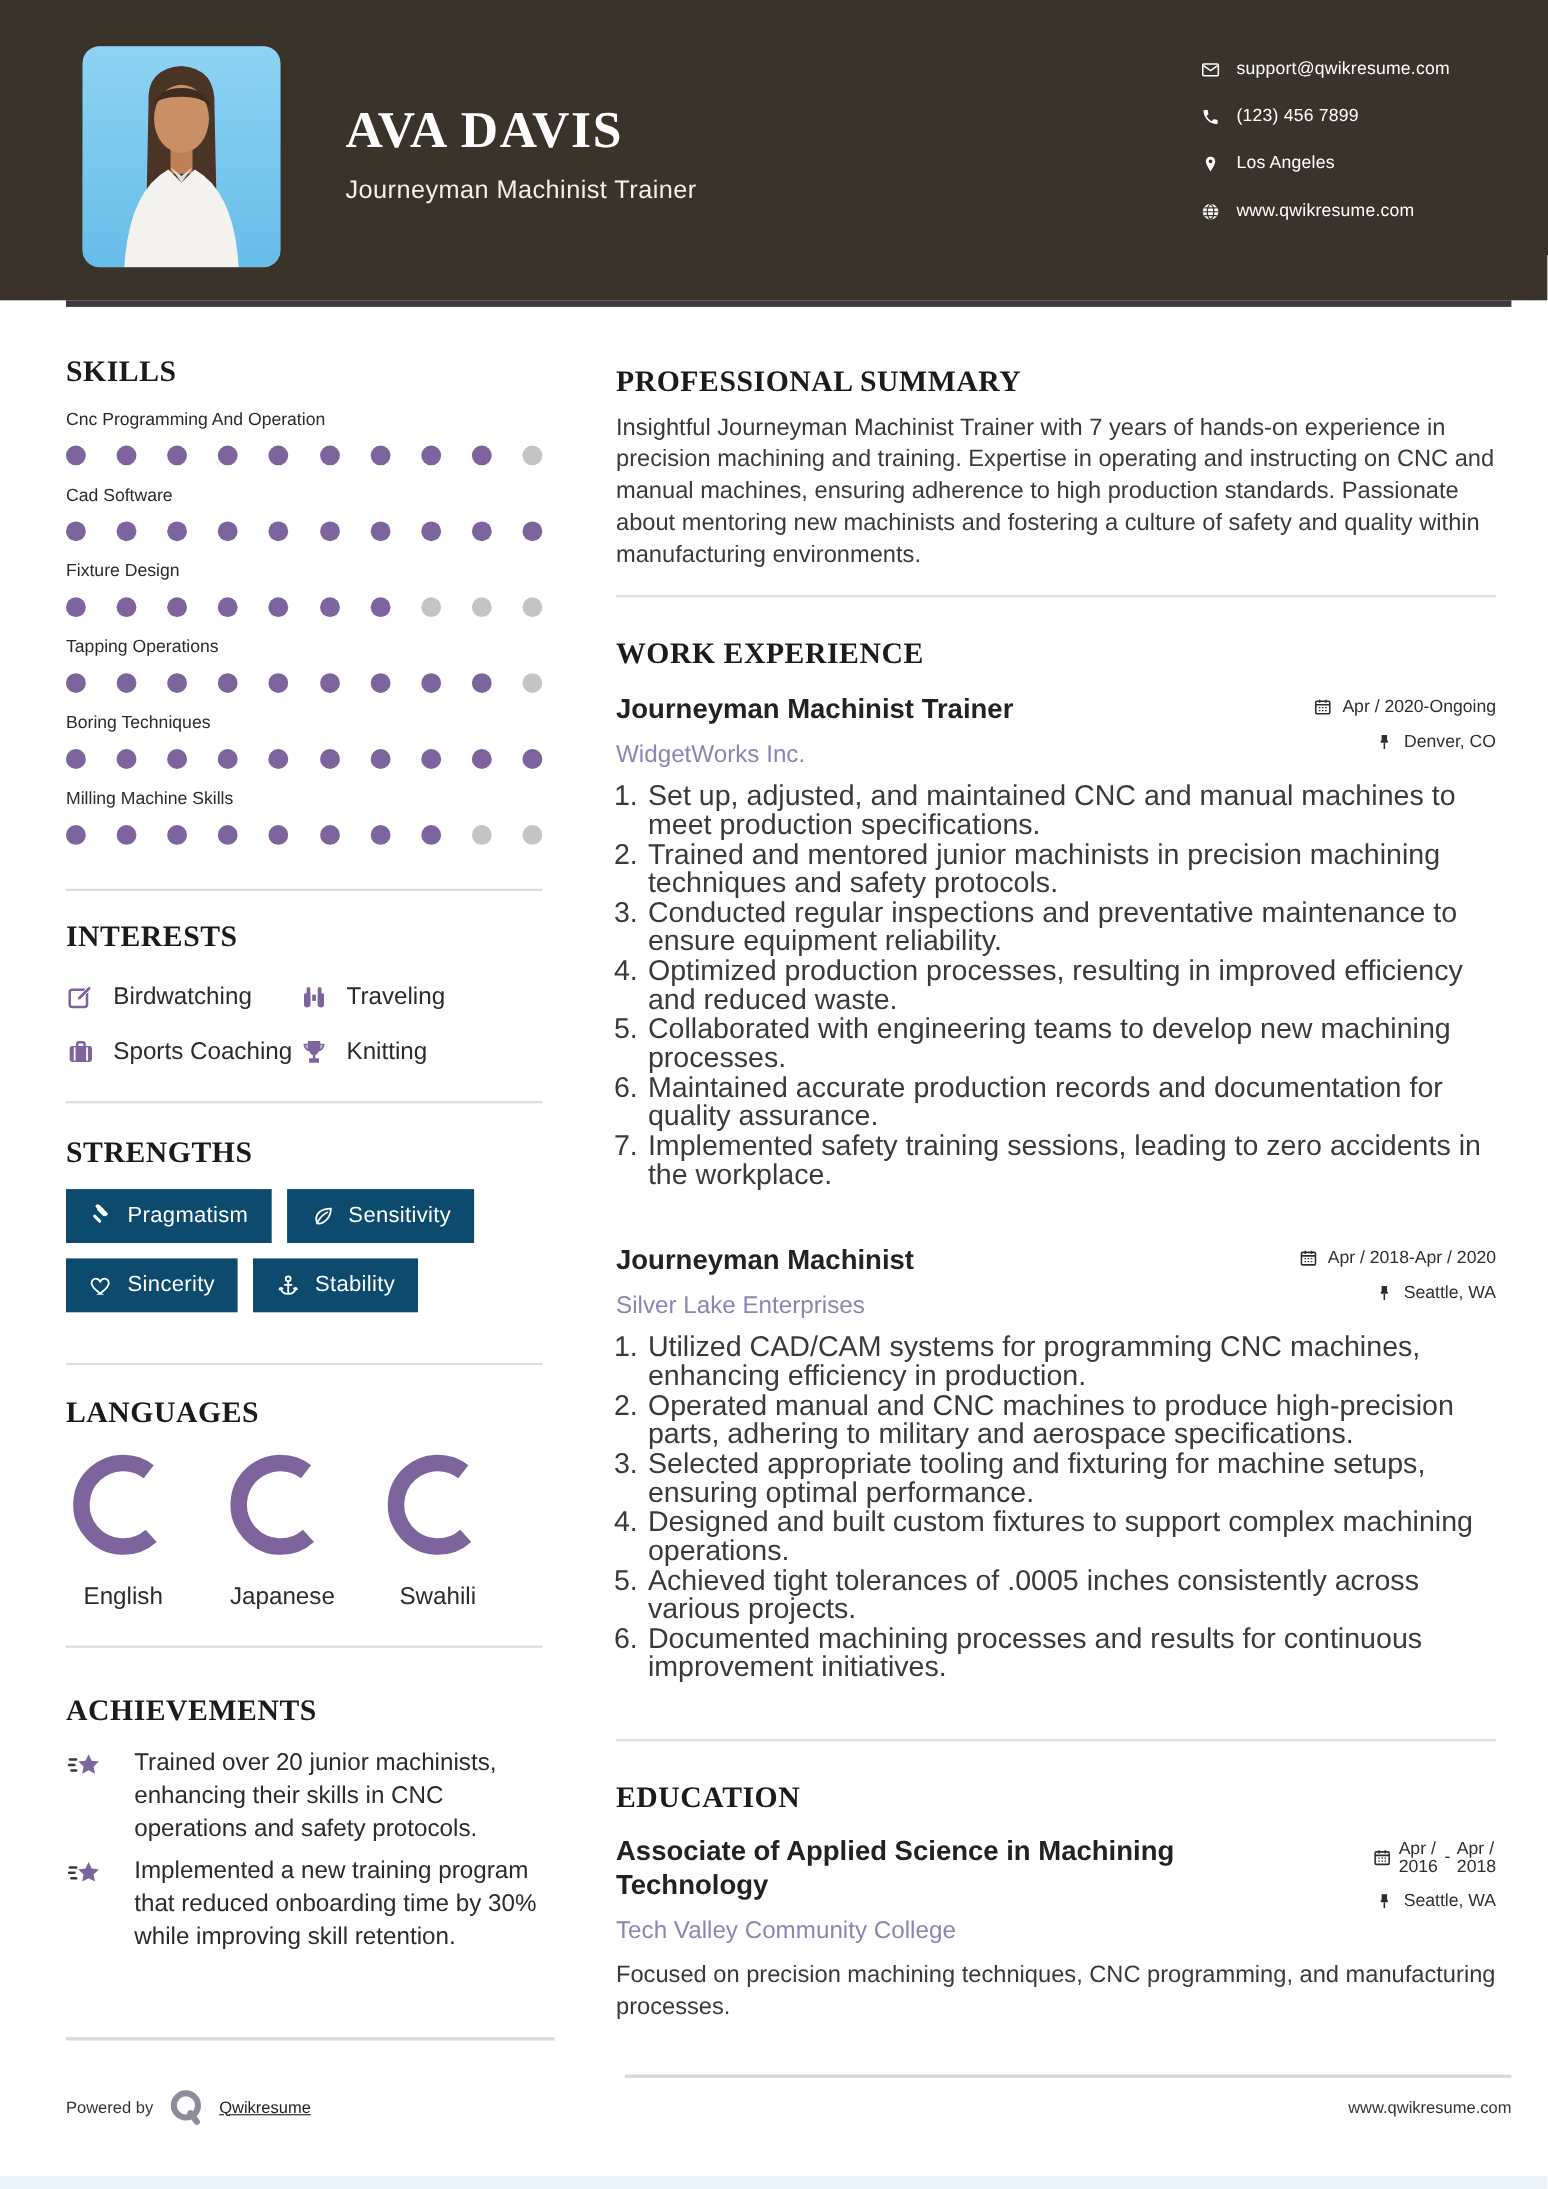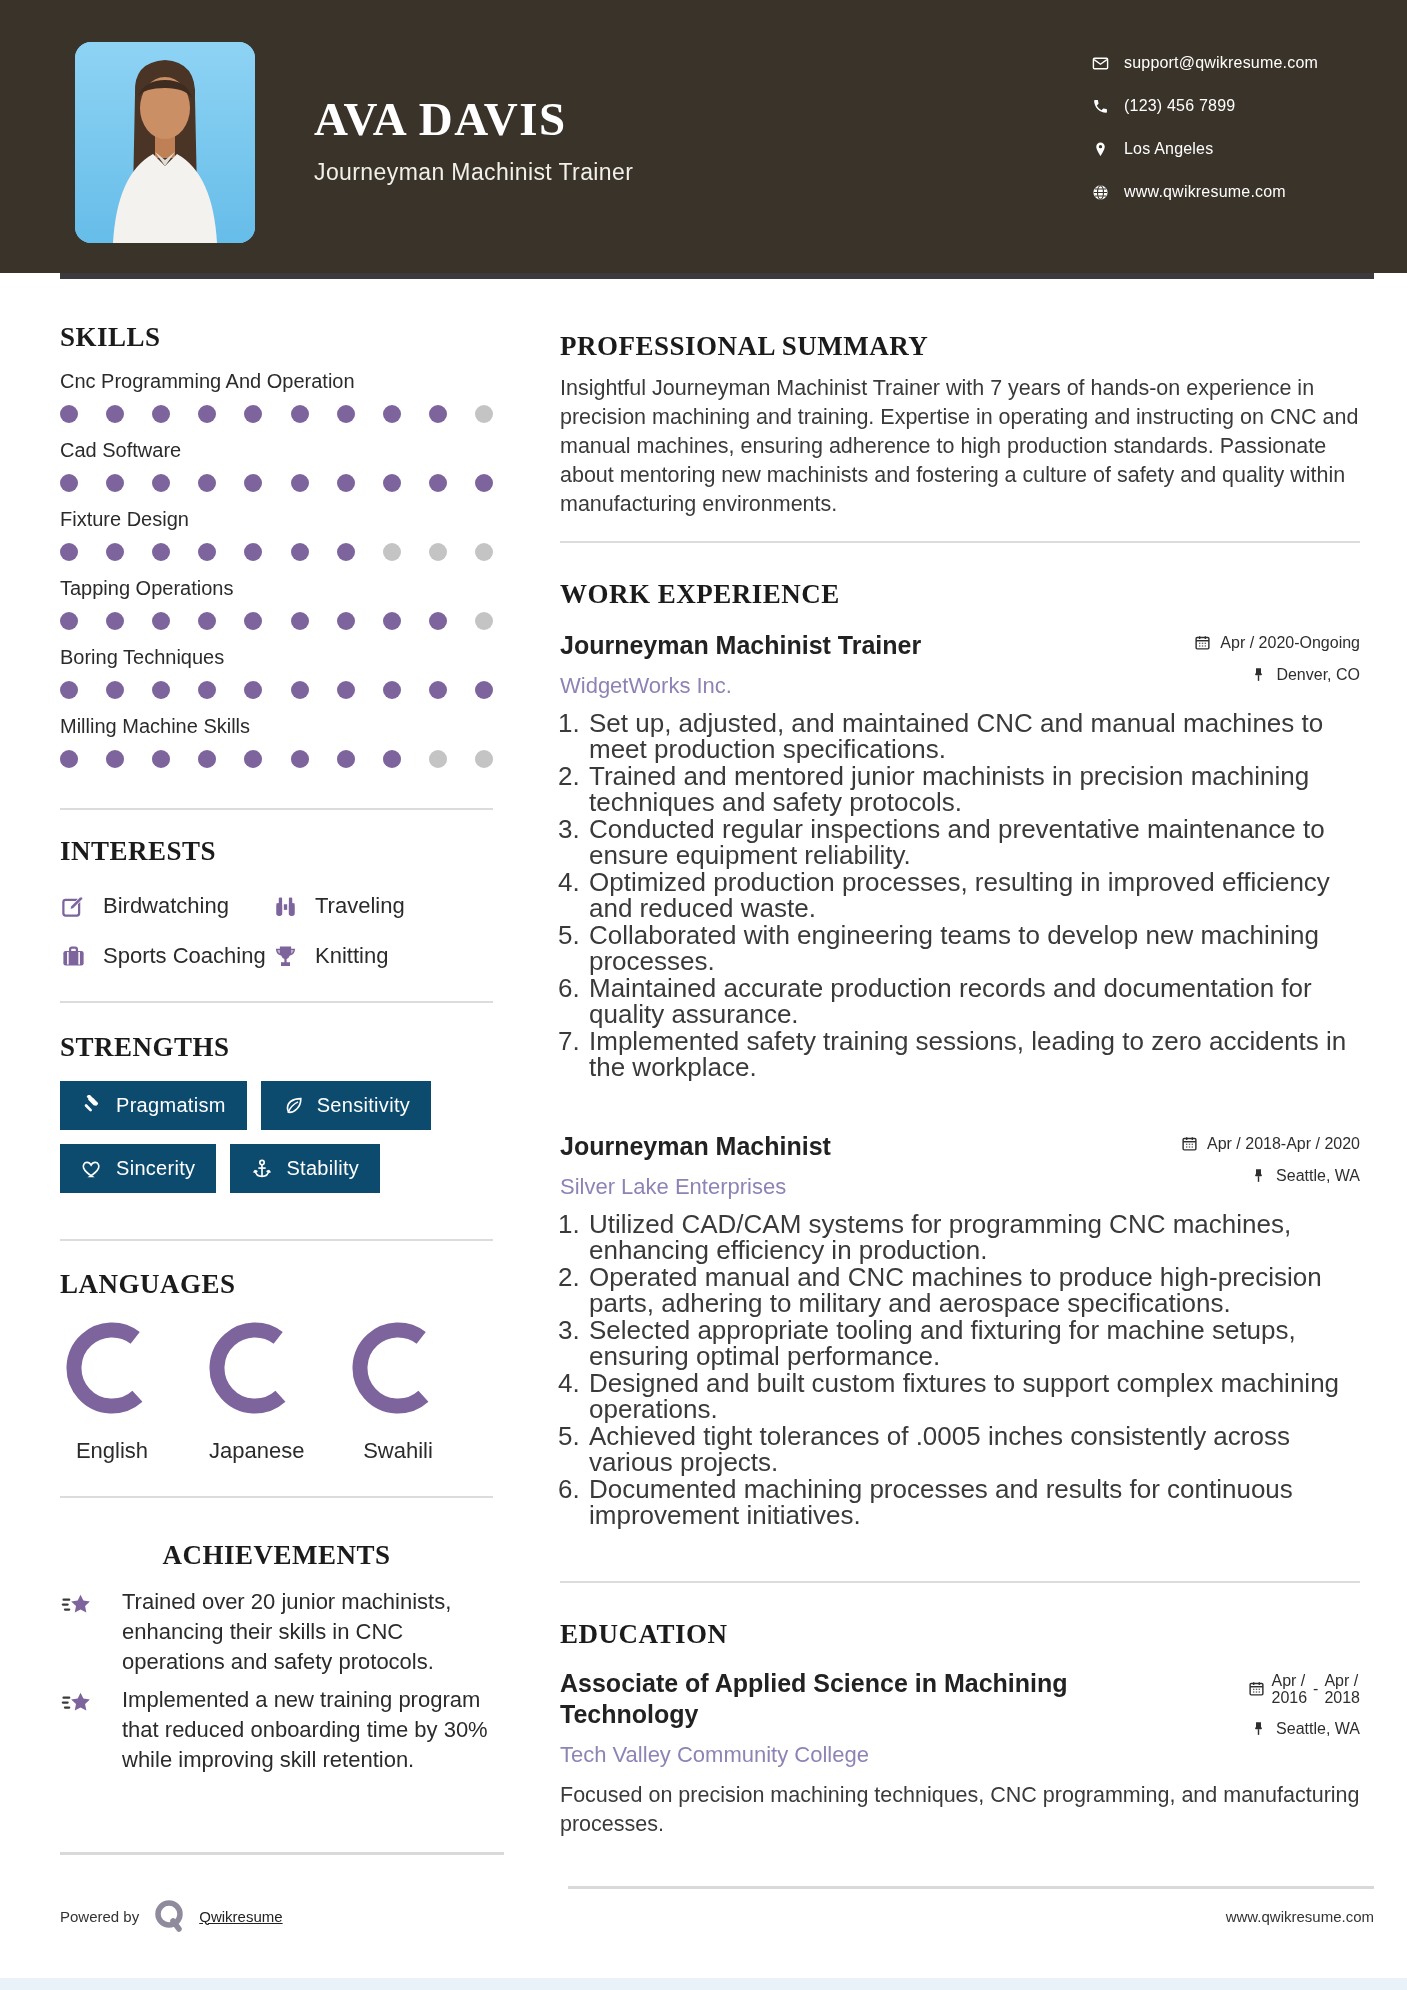--- a/index.html
+++ b/index.html
@@ -20,21 +20,21 @@
   
   .sidebar{position:absolute;left:60px;top:279px;width:433px;}
   .main{position:absolute;left:560px;top:279px;width:800px;}
   h2.section{font-family:"Liberation Serif",serif;font-size:27px;font-weight:700;color:#1b1b1b;
              letter-spacing:.5px;margin:0;line-height:31px;}
   .sb-divider,.mn-divider{border:0;border-top:2px solid #dcdcdc;margin:0;}
 
   
   .skills-wrap{margin-top:16px;}
   .skill{margin-bottom:15px;}
-  .skill-label{font-size:20px;color:#2b2b2b;line-height:25px;margin-bottom:11px;}
+  .skill-label{font-size:16px;color:#2b2b2b;line-height:25px;margin-bottom:11px;}
   .dots{display:flex;justify-content:space-between;width:433px;margin-bottom:0;}
   .dot{width:18px;height:18px;border-radius:50%;background:#c4c4c4;}
   .dot.filled{background:#7d649c;}
 
   
   .interests{display:grid;grid-template-columns:212px 1fr;row-gap:20px;margin-top:24px;}
   .interest{display:flex;align-items:center;gap:16px;font-size:22px;color:#2b2b2b;line-height:30px;}
   .iicon{width:27px;height:27px;flex:0 0 27px;}
 
   
@@ -336,21 +336,21 @@
         <span>
           <svg class="ring" width="92" height="92" viewBox="0 0 92 92">
               <circle class="ring-fg" cx="46" cy="46" r="38" fill="none" stroke="#7d649c" stroke-width="15" transform="rotate(48 46 46)" stroke-dasharray="171.90795000443347 66.8530916683908"></circle>
             </svg>
         </span>
         <div class="lang-label">Swahili</div>
       </div>
     </div>
 
     <hr class="sb-divider" style="margin-top:32px;">
-    <h2 class="section" style="margin-top:42px;text-align:center;">ACHIEVEMENTS</h2>
+    <h2 class="section" style="margin-top:42px;">ACHIEVEMENTS</h2>
     <div class="ach-list">
       <div class="ach">
         <svg class="aicon" viewBox="0 0 24 24">
             <path d="M14.5 4l2 4.2 4.6.6-3.4 3.2.9 4.6-4.1-2.2-4.1 2.2.9-4.6L7.9 8.8l4.6-.6z" fill="#7d649c"></path>
             <g stroke="#3a3a3a" stroke-width="1.6" stroke-linecap="round">
               <path d="M2.5 7.5h4"></path>
               <path d="M2 11h3.4"></path>
               <path d="M3.5 14.5h3"></path>
             </g>
           </svg>

